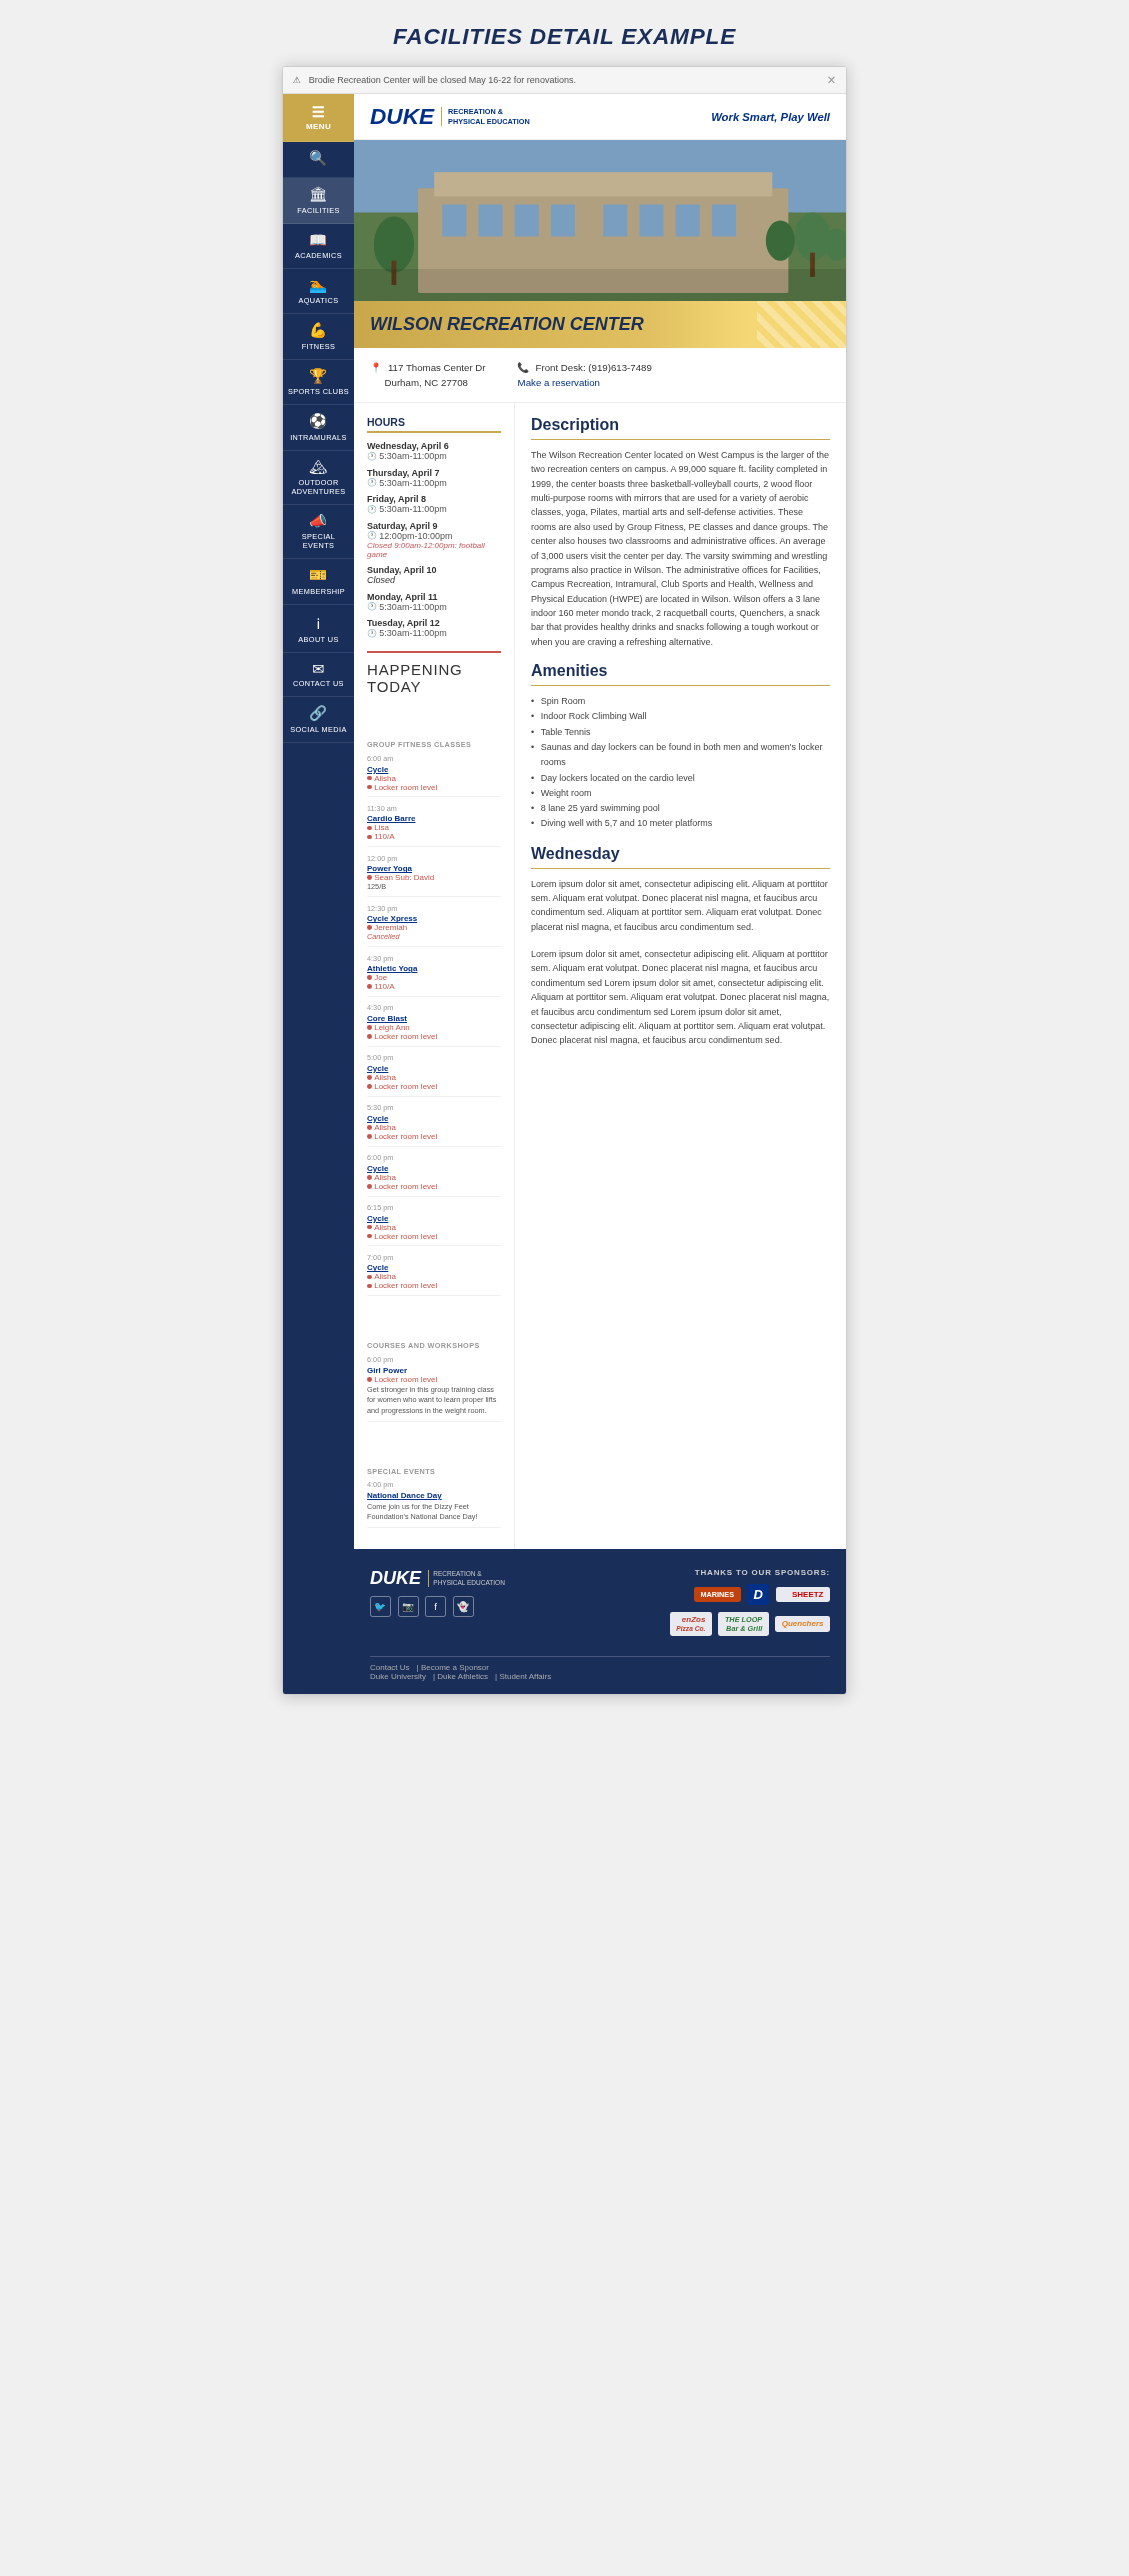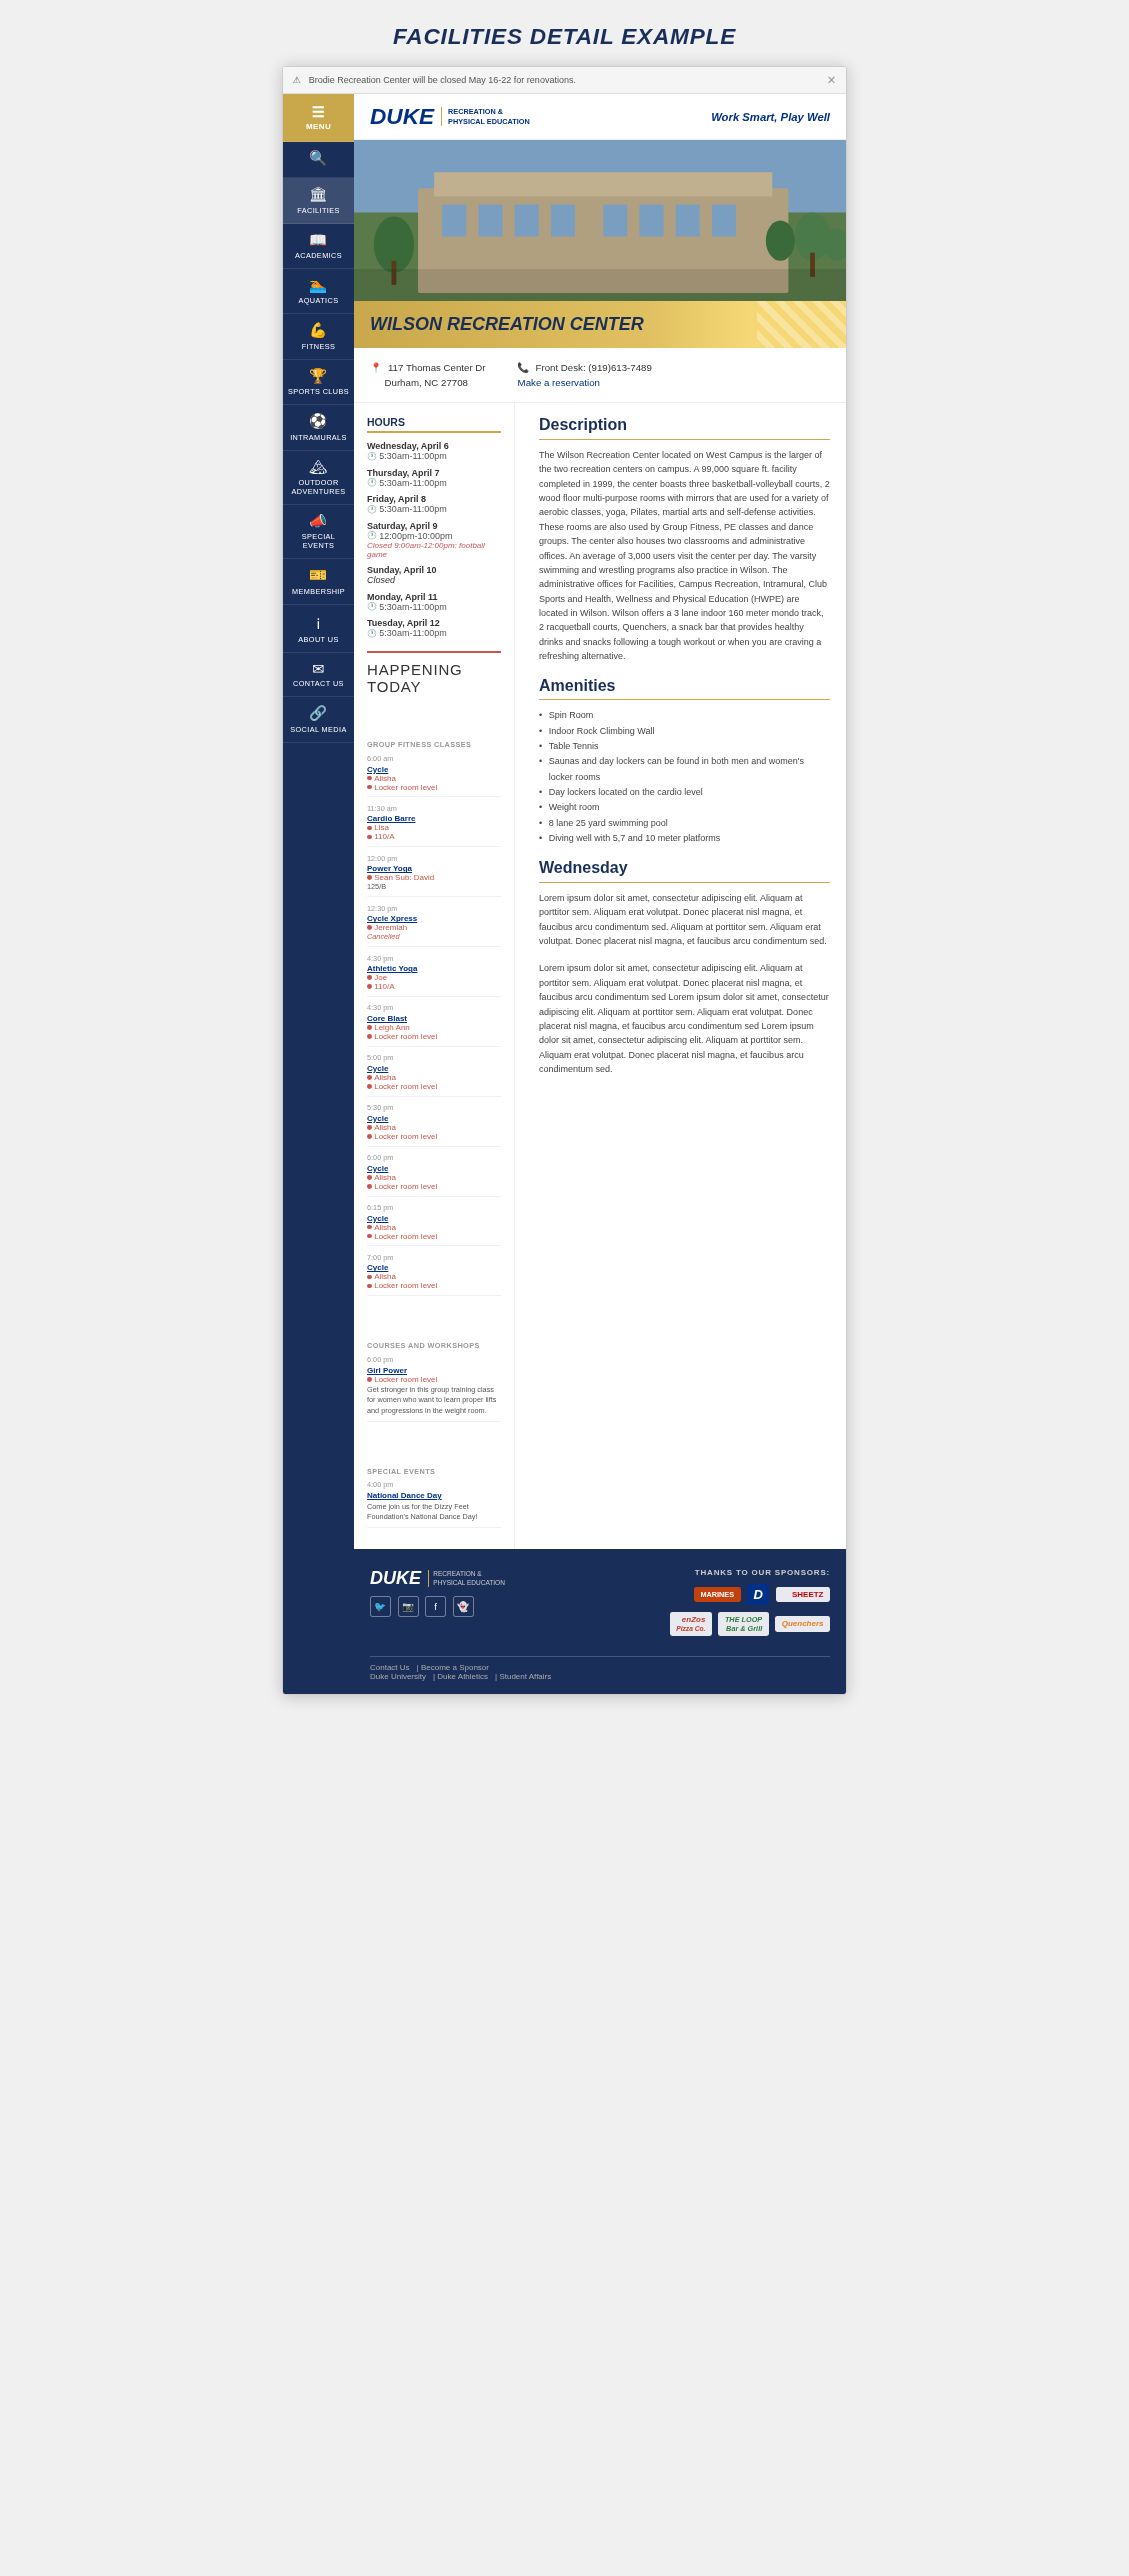--- a/index.html
+++ b/index.html
@@ -179,21 +179,21 @@
       border-bottom: 0.8px solid #eee;
       gap: 32px;
     }
     .info-item { font-size: 9.7px; color: #333; line-height: 1.6; }
     .info-item .icon { color: #c8a84b; margin-right: 3.2px; }
     .info-item a { color: #003087; text-decoration: none; }
 
     
     .content-area {
       display: flex;
-      gap: 8px;
+      gap: 0;
       padding: 0;
     }
 
     
     .left-col {
       width: 161px;
       flex-shrink: 0;
       padding: 13px;
       border-right: 0.8px solid #eee;
     }
@@ -348,21 +348,21 @@
     .special-event-item .event-name { color: #003087; font-weight: bold; text-decoration: underline; cursor: pointer; }
     .special-event-item .desc { color: #555; font-size: 7.3px; line-height: 1.4; margin-top: 1.6px; }
 
     .courses-workshop-item {
       margin-bottom: 6.5px;
       padding-bottom: 4.8px;
       border-bottom: 0.8px solid #f0f0f0;
       font-size: 8px;
     }
     .courses-workshop-item .time { color: #999; font-size: 7.3px; margin-bottom: 1.6px; }
-    .courses-workshop-item .class-name { color: #003087; font-weight: bold; text-decoration: underline; cursor: pointer; }
+    .courses-workshop-item .class-name { color: #003087; font-weight: bold; cursor: pointer; }
     .courses-workshop-item .location { color: #c8564a; display: flex; align-items: center; gap: 2.4px; }
     .courses-workshop-item .desc { color: #555; font-size: 7.3px; line-height: 1.4; margin-top: 1.6px; }
   </style>
 </head>
 <body>
 
 <div class="page-title">FACILITIES DETAIL EXAMPLE</div>
 
 <div class="browser-window">
 

